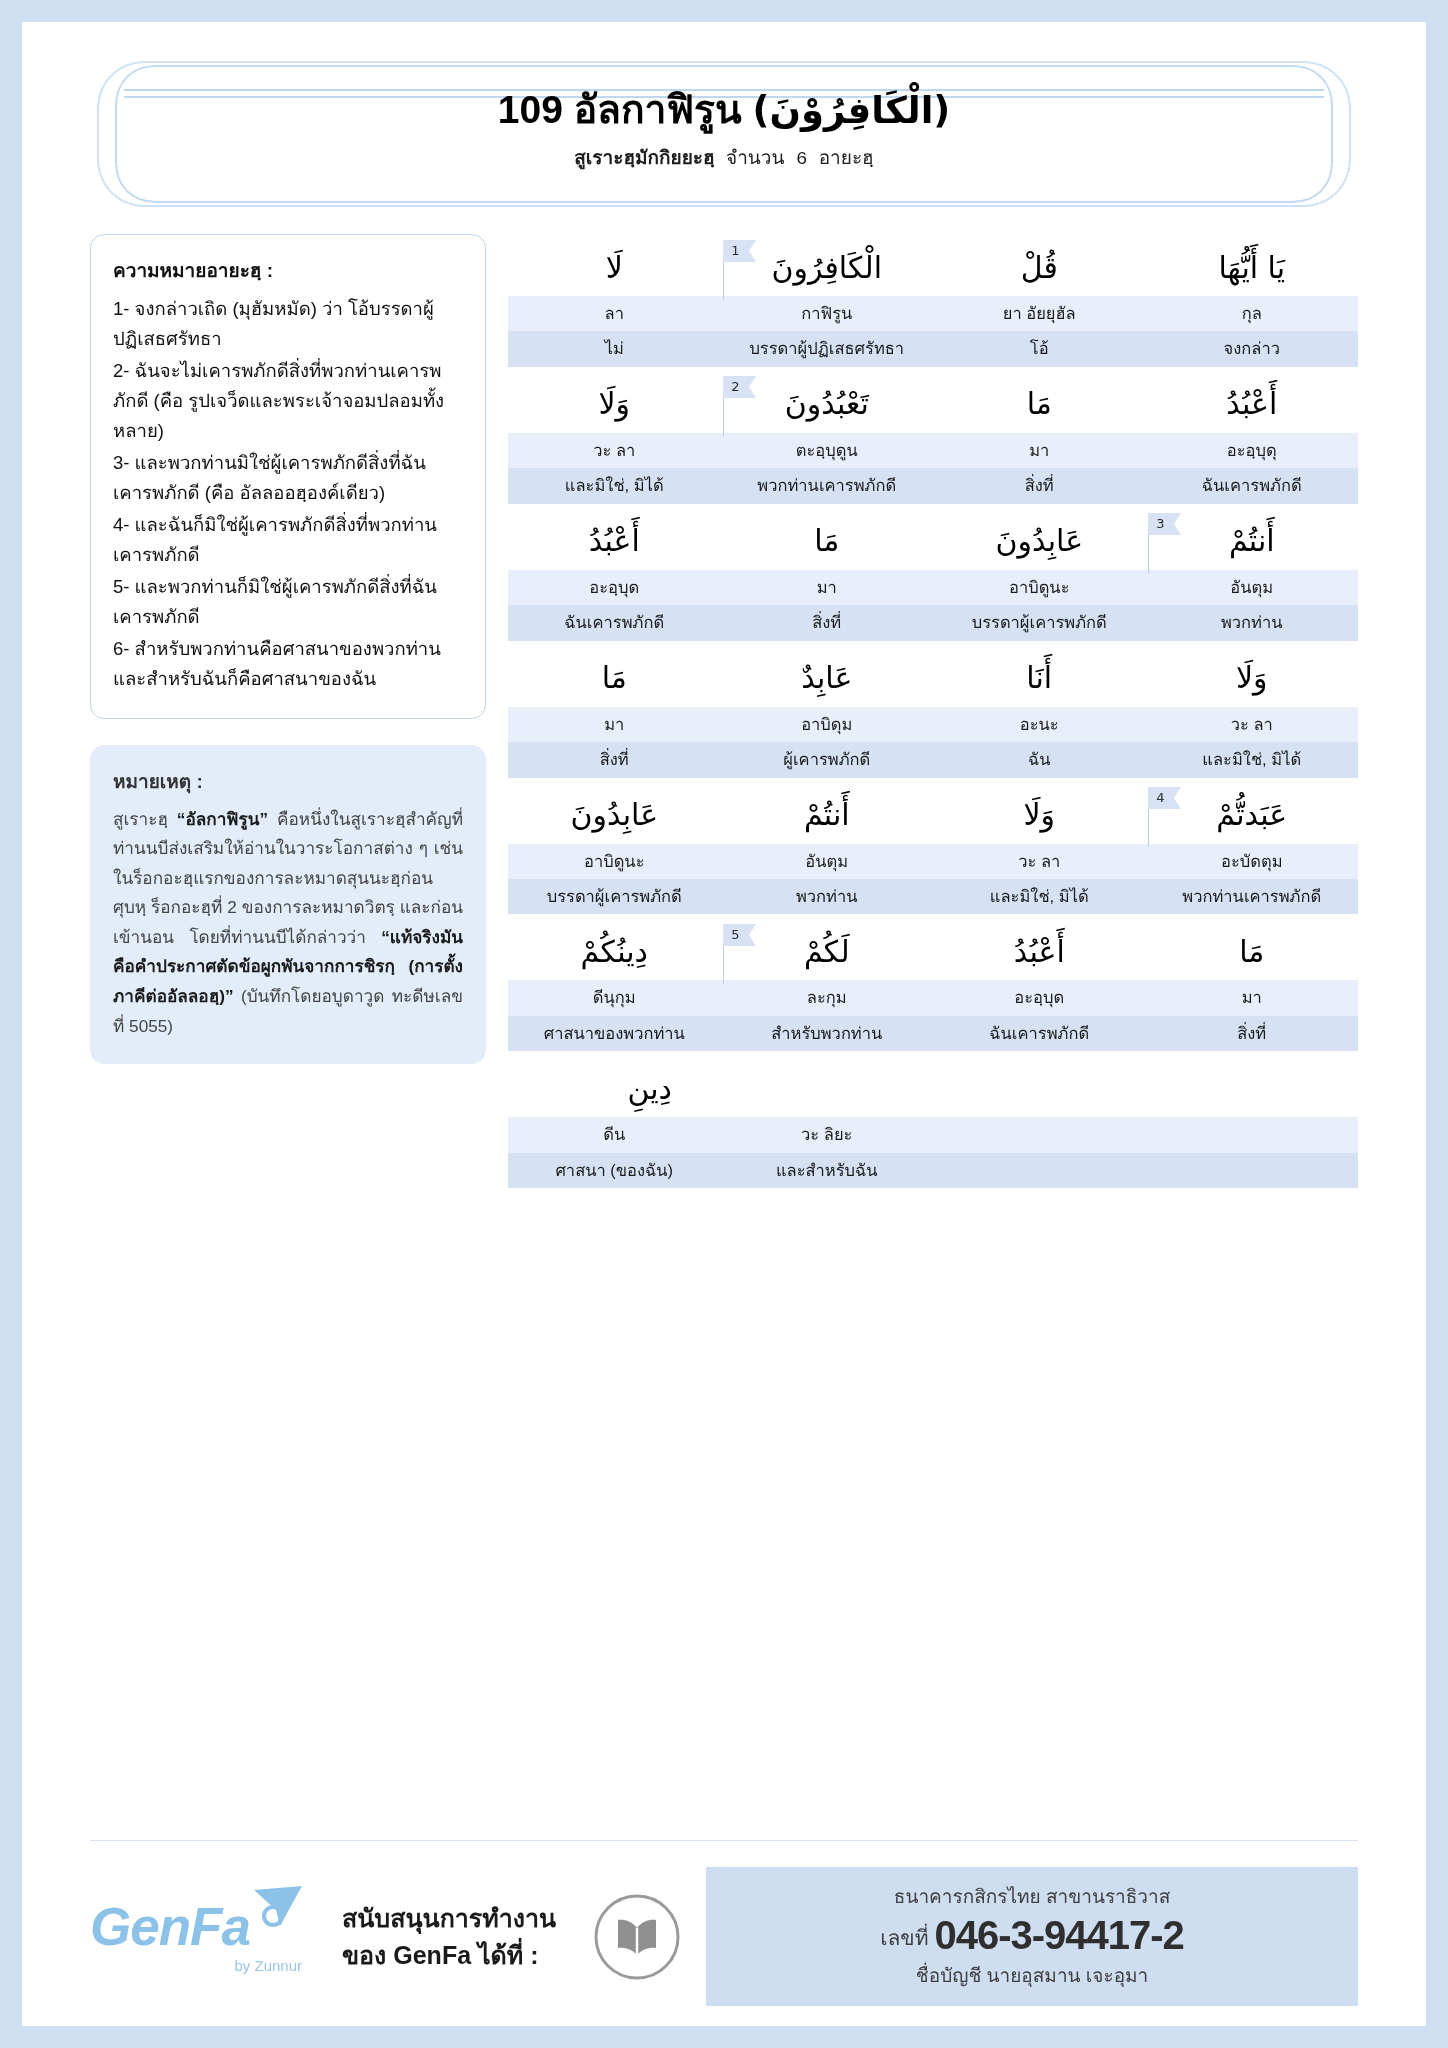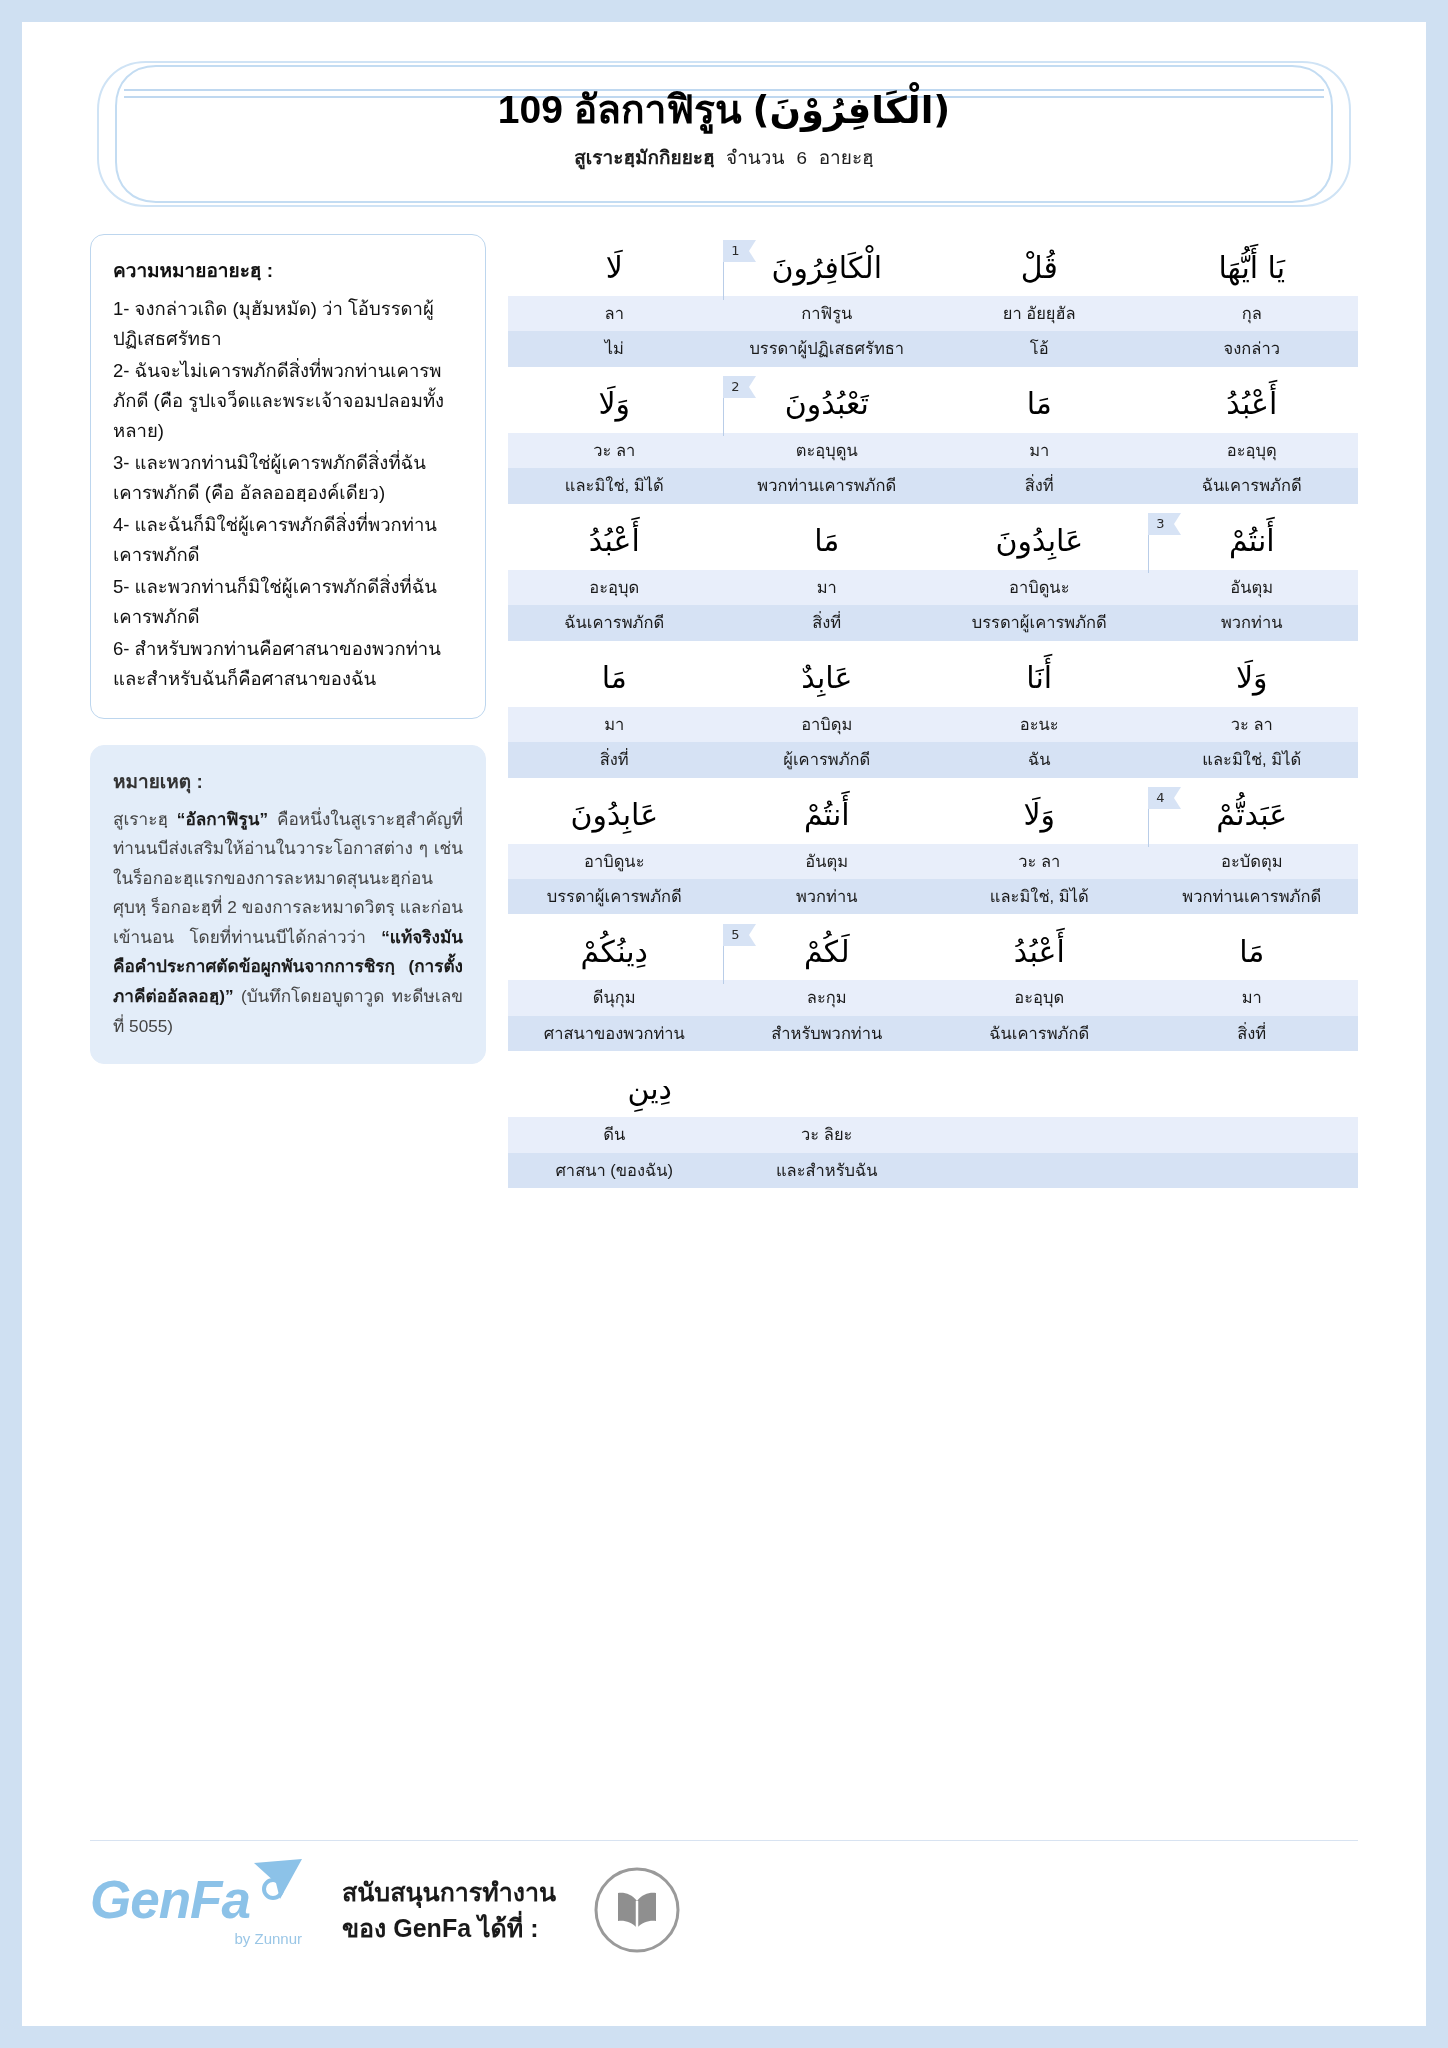--- a/index.html
+++ b/index.html
@@ -468,17 +468,25 @@
       </div>
 
       <div class="seal">
         <svg viewBox="0 0 86 86" xmlns="http://www.w3.org/2000/svg">
           <circle cx="43" cy="43" r="41" fill="none" stroke="#9a9a9a" stroke-width="3"></circle>
           <path d="M43 34 C38 27 30 25 24 26 L24 54 C30 53 38 55 43 61 C48 55 56 53 62 54 L62 26 C56 25 48 27 43 34 Z" fill="#8f8f8f"></path>
           <path d="M43 34 L43 61" stroke="#ffffff" stroke-width="2.5"></path>
         </svg>
       </div>
 
+      <div class="bank-box">
+        <div class="bank-line1">ธนาคารกสิกรไทย สาขานราธิวาส</div>
+        <div class="bank-line2">
+          <span>เลขที่</span>
+          <span class="acct">046-3-94417-2</span>
+        </div>
+        <div class="bank-line3">ชื่อบัญชี นายอุสมาน เจะอุมา</div>
+      </div>
 
     </div>
   </div>
 
 </div>
 
 </body></html>

